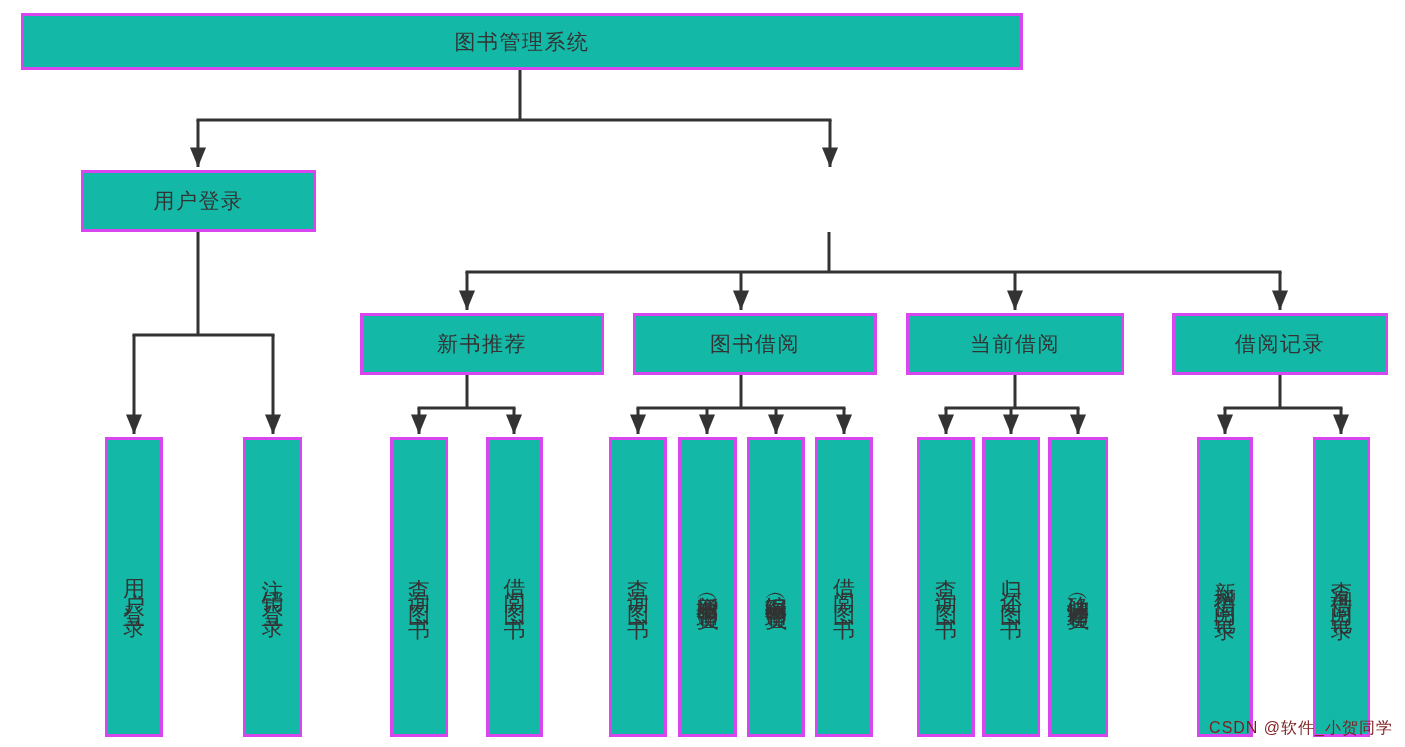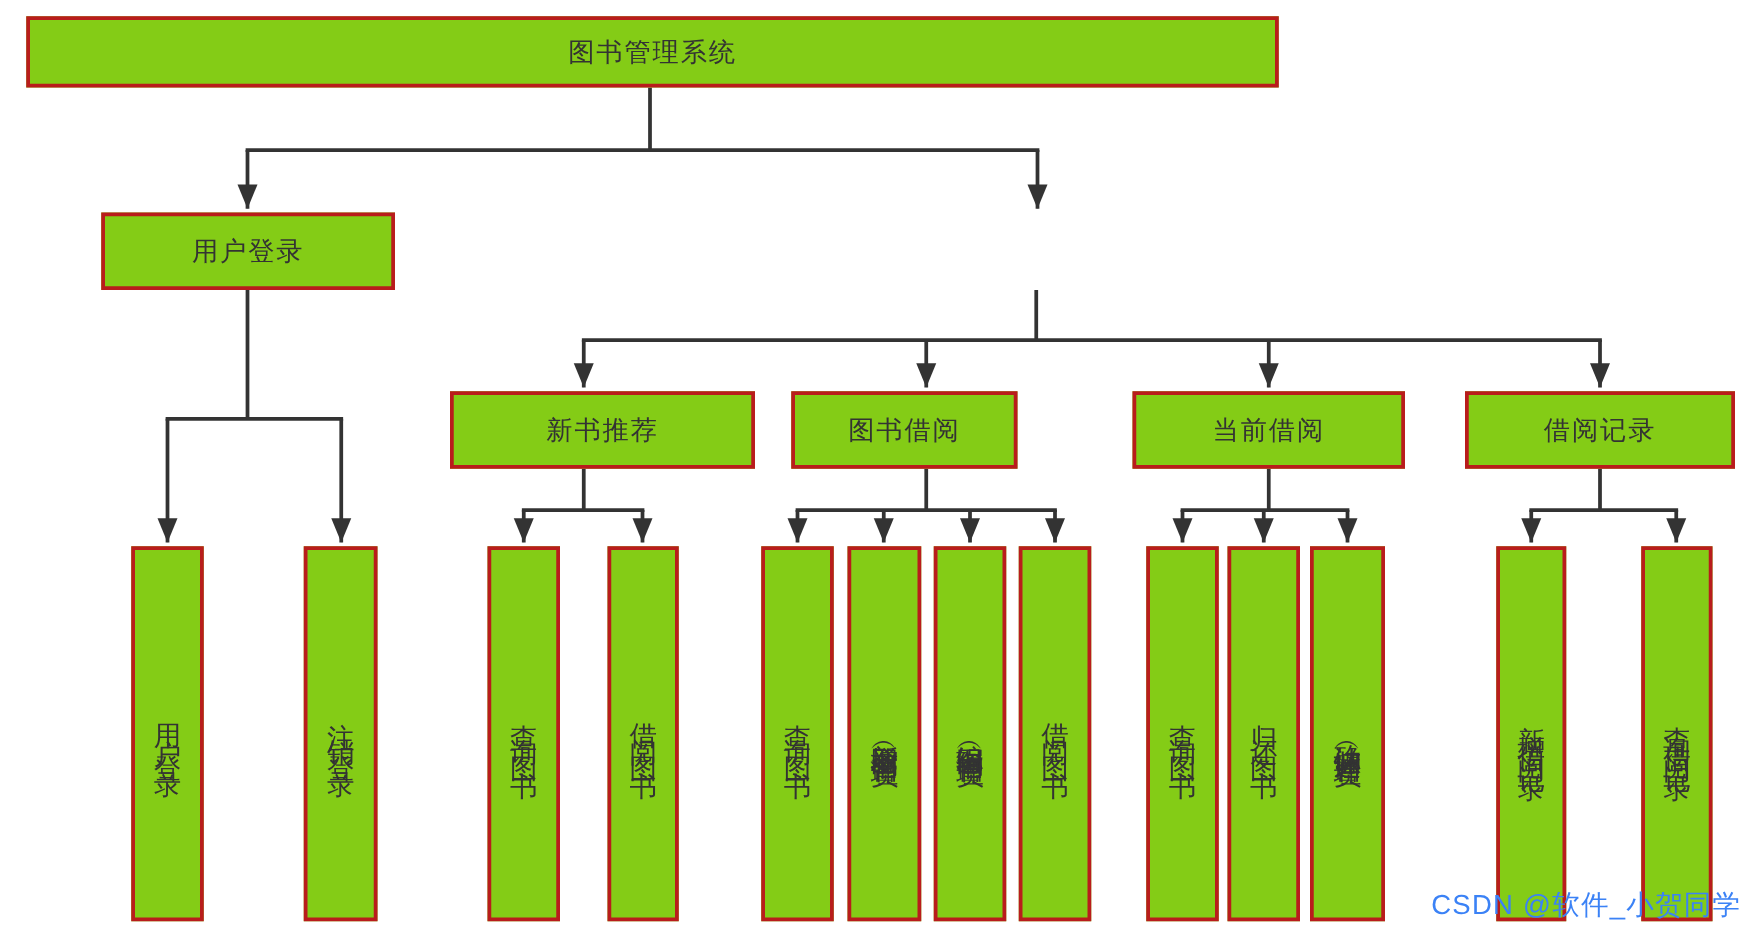--- a/index.html
+++ b/index.html
@@ -2,35 +2,35 @@
 <html><head>
 <meta charset="utf-8">
 <style>
   html,body{margin:0;padding:0;background:#ffffff;}
   .canvas{
     position:relative;width:1405px;height:747px;background:#ffffff;
     font-family:"Liberation Sans","DejaVu Sans",sans-serif;overflow:hidden;
   }
   .connectors{position:absolute;left:0;top:0;z-index:1;}
   .box{
-    position:absolute;background:#84cc16;border:3px solid #b91c1c;
+    position:absolute;background:#14b8a6;border:3px solid #d946ef;
     box-sizing:border-box;display:flex;align-items:center;justify-content:center;
     color:#333333;z-index:2;
   }
   .hbox{font-size:21px;letter-spacing:1.5px;font-weight:400;}
   .vbox{
     writing-mode:vertical-rl;text-orientation:mixed;
     font-size:22px;line-height:1;
   }
   .v-short{letter-spacing:13px;}
   .v-mid{letter-spacing:8px;}
   .v-long{letter-spacing:2px;}
   .watermark{
     position:absolute;right:12px;bottom:8px;z-index:5;
-    font-size:22px;color:#3b82f6;letter-spacing:1px;white-space:nowrap;margin-left:17px;
+    font-size:16px;color:#7f1d1d;letter-spacing:1px;white-space:nowrap;margin-left:17px;
   }
 </style>
 </head>
 <body>
 
 <div class="canvas">
 
   <svg class="connectors" width="1405" height="747">
     <defs>
       <marker id="arr" markerUnits="userSpaceOnUse" markerWidth="21" markerHeight="18" refX="20" refY="9" orient="auto">
@@ -79,21 +79,21 @@
       <line x1="1225" y1="408" x2="1225" y2="434" marker-end="url(#arr)"></line>
       <line x1="1341" y1="408" x2="1341" y2="434" marker-end="url(#arr)"></line>
     </g>
   </svg>
 
   <div class="box hbox" style="left:21px;top:13px;width:1002px;height:57px">图书管理系统</div>
 
   <div class="box hbox" style="left:81px;top:170px;width:235px;height:62px">用户登录</div>
 
   <div class="box hbox" style="left:360px;top:313px;width:244px;height:62px">新书推荐</div>
-  <div class="box hbox" style="left:633px;top:313px;width:181px;height:62px">图书借阅</div>
+  <div class="box hbox" style="left:633px;top:313px;width:244px;height:62px">图书借阅</div>
   <div class="box hbox" style="left:906px;top:313px;width:218px;height:62px">当前借阅</div>
   <div class="box hbox" style="left:1172px;top:313px;width:216px;height:62px">借阅记录</div>
 
   <div class="box vbox v-short" style="left:105px;top:437px;width:58px;height:300px">用户登录</div>
   <div class="box vbox v-short" style="left:243px;top:437px;width:59px;height:300px">注销登录</div>
 
   <div class="box vbox v-short" style="left:390px;top:437px;width:58px;height:300px">查询图书</div>
   <div class="box vbox v-short" style="left:486px;top:437px;width:57px;height:300px">借阅图书</div>
 
   <div class="box vbox v-short" style="left:609px;top:437px;width:58px;height:300px">查询图书</div>

